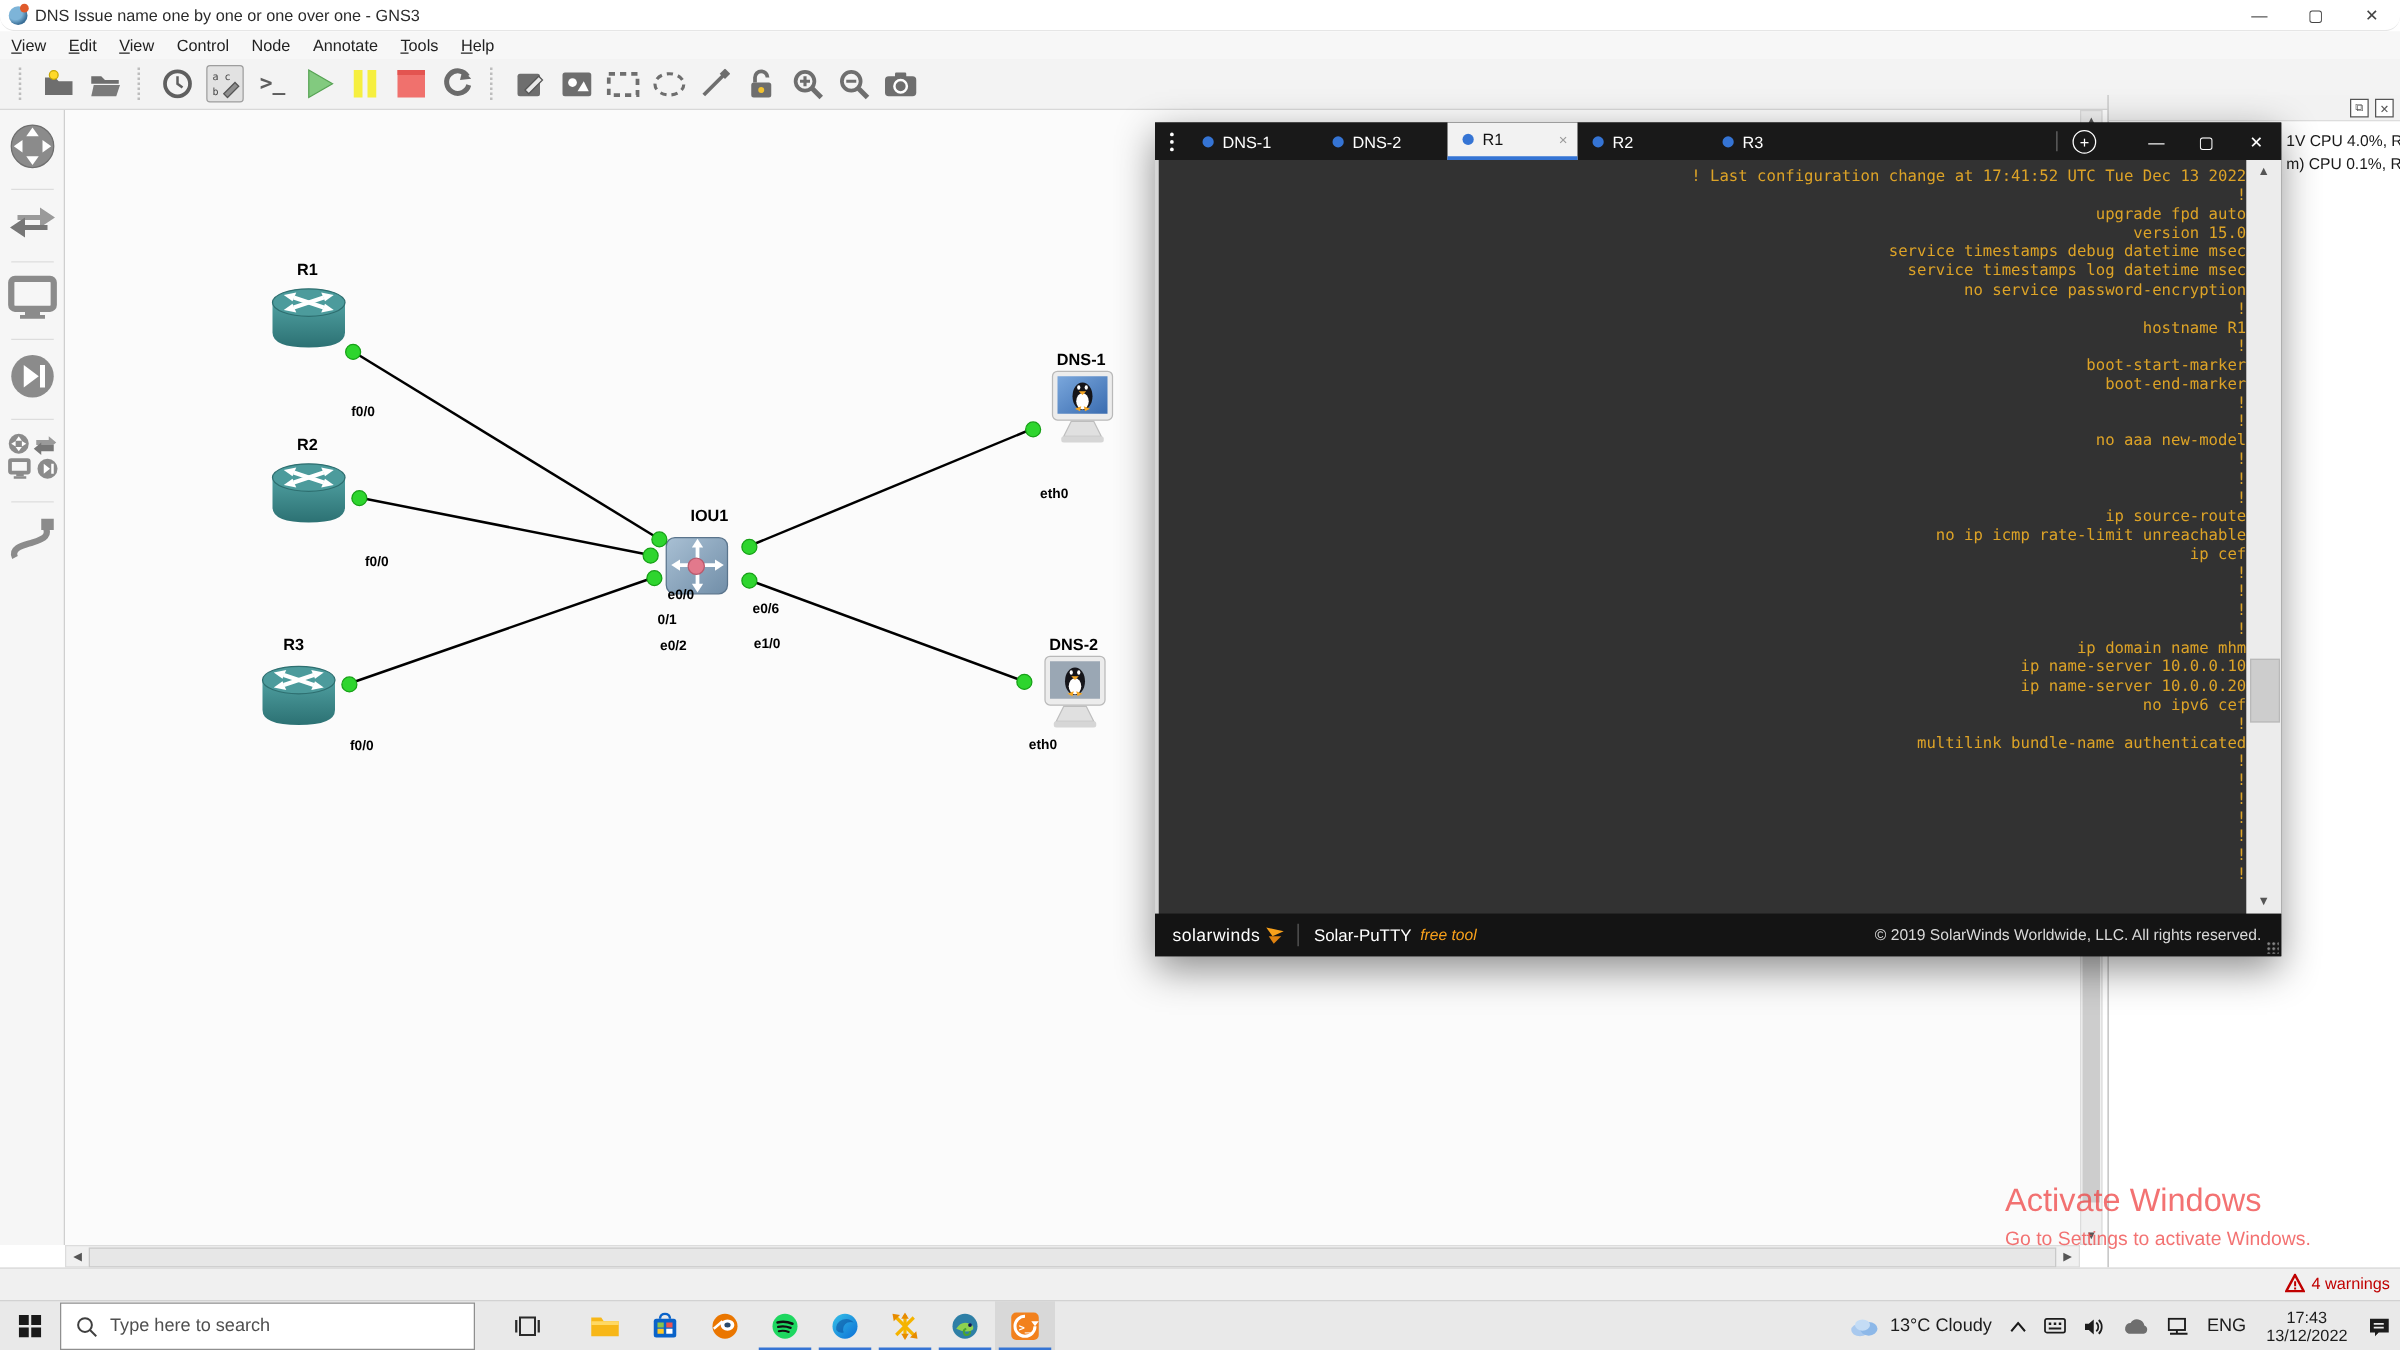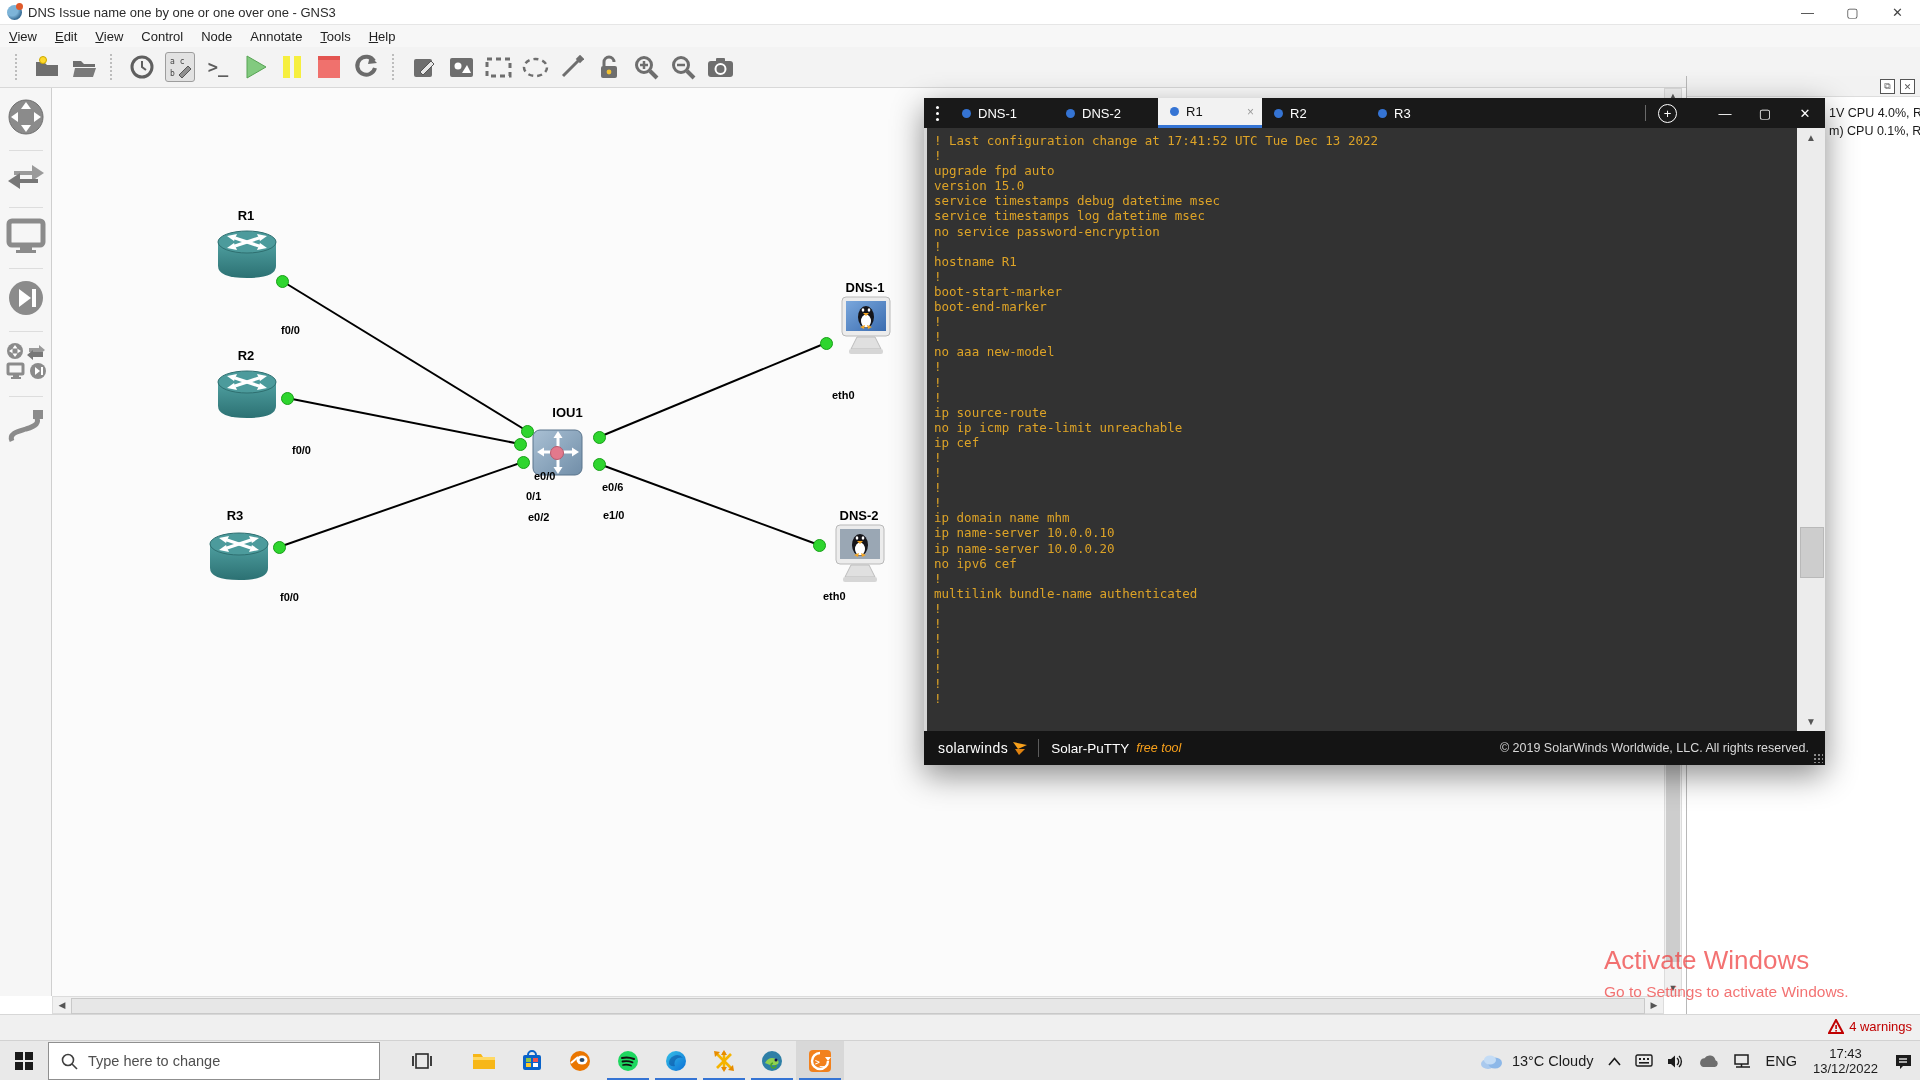--- a/index.html
+++ b/index.html
@@ -1,21 +1,21 @@
 <!DOCTYPE html>
 <html style="--accent-blue: #3574d4; --terminal-bg: #323232; --terminal-text: #dda327; --status-green: #2ed52e; --warning-red: #c00000; --solar-orange: #f9a11b;"><head>
 <meta charset="utf-8">
 <style>
   html,body{margin:0;padding:0;}
   body{width:1920px;height:1080px;overflow:hidden;position:relative;
        font-family:"Liberation Sans",sans-serif;background:#fff;-webkit-font-smoothing:antialiased;}
   .abs{position:absolute;}
   
   #titlebar{left:0;top:0;width:1920px;height:24px;background:#fff;border-bottom:1px solid #e6e6e6;
-            display:flex;align-items:center;font-size:13px;color:#2b2b2b;}
+            display:flex;align-items:center;font-size:13px;color:#2b2b2b;border-radius:12px;}
   #titlebar .app-icon{width:15px;height:15px;border-radius:50%;margin:0 6px 0 7px;
      background:radial-gradient(circle at 35% 35%,#7db4d8 0 40%,#3a6e96 70%);position:relative;}
   #titlebar .app-icon::after{content:"";position:absolute;right:-1px;top:-2px;width:7px;height:7px;border-radius:50%;
      background:#e05a2b;}
   .win-btns{margin-left:auto;display:flex;height:100%;}
   .win-btn{width:45px;height:100%;display:flex;align-items:center;justify-content:center;color:#444;font-size:13px;}
   #menubar{left:0;top:25px;width:1920px;height:22px;background:#f7f7f7;display:flex;align-items:center;
            font-size:13px;color:#222;}
   .menu-item{padding:0 9px;}
   .menu-item.u::first-letter{text-decoration:underline;}
@@ -69,21 +69,21 @@
   .ptab.active{background:#f2f2f2;color:#111;border-bottom:3px solid var(--accent-blue);}
   .ptab .tclose{margin-left:auto;margin-right:8px;color:#9a9a9a;font-size:12px;}
   .ptab-right{margin-left:auto;display:flex;align-items:center;color:#fff;}
   .pt-divider{width:1px;height:16px;background:#6a6a6a;margin-right:12px;}
   .pt-plus{width:17px;height:17px;border:1.5px solid #fff;border-radius:50%;display:flex;align-items:center;
            justify-content:center;font-size:13px;margin-right:28px;}
   .pt-win{width:40px;text-align:center;font-size:13px;}
   #pterm{position:absolute;left:0;top:30px;width:873px;height:603px;background:var(--terminal-bg);
          border-left:3px solid #d6d6d6;box-sizing:border-box;overflow:hidden;}
   #pterm pre{margin:0;padding:5px 0 0 7px;font-family:"DejaVu Sans Mono",monospace;font-size:12.5px;
-             line-height:15.1px;color:var(--terminal-text);}
+             line-height:15.1px;color:var(--terminal-text);text-align:right;}
   #pscroll{position:absolute;right:0;top:30px;width:28px;height:603px;background:#ececec;}
   #pscroll .pthumb{position:absolute;left:3px;top:399px;width:22px;height:49px;background:#cdcdcd;border:1px solid #b9b9b9;}
   #pscroll .sa{position:absolute;width:100%;text-align:center;color:#555;font-size:10px;}
   #pfooter{position:absolute;left:0;top:633px;width:100%;height:34px;background:#141414;display:flex;
            align-items:center;color:#fff;font-size:13.5px;}
   #pfooter .sw{margin-left:14px;letter-spacing:.4px;font-size:14px;}
   #pfooter .sw-logo{color:var(--solar-orange);margin:0 10px 0 4px;font-size:13px;}
   #pfooter .fdiv{width:1px;height:18px;background:#5c5c5c;margin-right:12px;}
   #pfooter .freetool{color:var(--solar-orange);font-style:italic;margin-left:7px;font-size:12.5px;}
   #pfooter .copyright{margin-left:auto;margin-right:16px;color:#d9d9d9;font-size:12.5px;}
@@ -602,21 +602,21 @@
         <rect x="10" y="0" width="8" height="8" fill="#1a1a1a"></rect>
         <rect x="0" y="10" width="8" height="8" fill="#1a1a1a"></rect>
         <rect x="10" y="10" width="8" height="8" fill="#1a1a1a"></rect>
       </svg>
   </div>
   <div id="search-box">
     <svg width="17" height="17" style="margin-left:12px;">
         <circle cx="7" cy="7" r="5.5" fill="none" stroke="#3f3f3f" stroke-width="1.6"></circle>
         <line x1="11" y1="11" x2="16" y2="16" stroke="#3f3f3f" stroke-width="1.6"></line>
       </svg>
-    <span class="ph">Type here to change</span>
+    <span class="ph">Type here to search</span>
   </div>
   <div style="width:18px;"></div>
   <div class="task-btn">
     <svg width="20" height="20">
         <rect x="4" y="3" width="12" height="14" fill="none" stroke="#2b2b2b" stroke-width="1.6"></rect>
         <line x1="1" y1="5" x2="1" y2="15" stroke="#2b2b2b" stroke-width="1.8"></line>
         <line x1="19" y1="5" x2="19" y2="15" stroke="#2b2b2b" stroke-width="1.8"></line>
       </svg>
   </div>
   <div style="width:14px;"></div>

